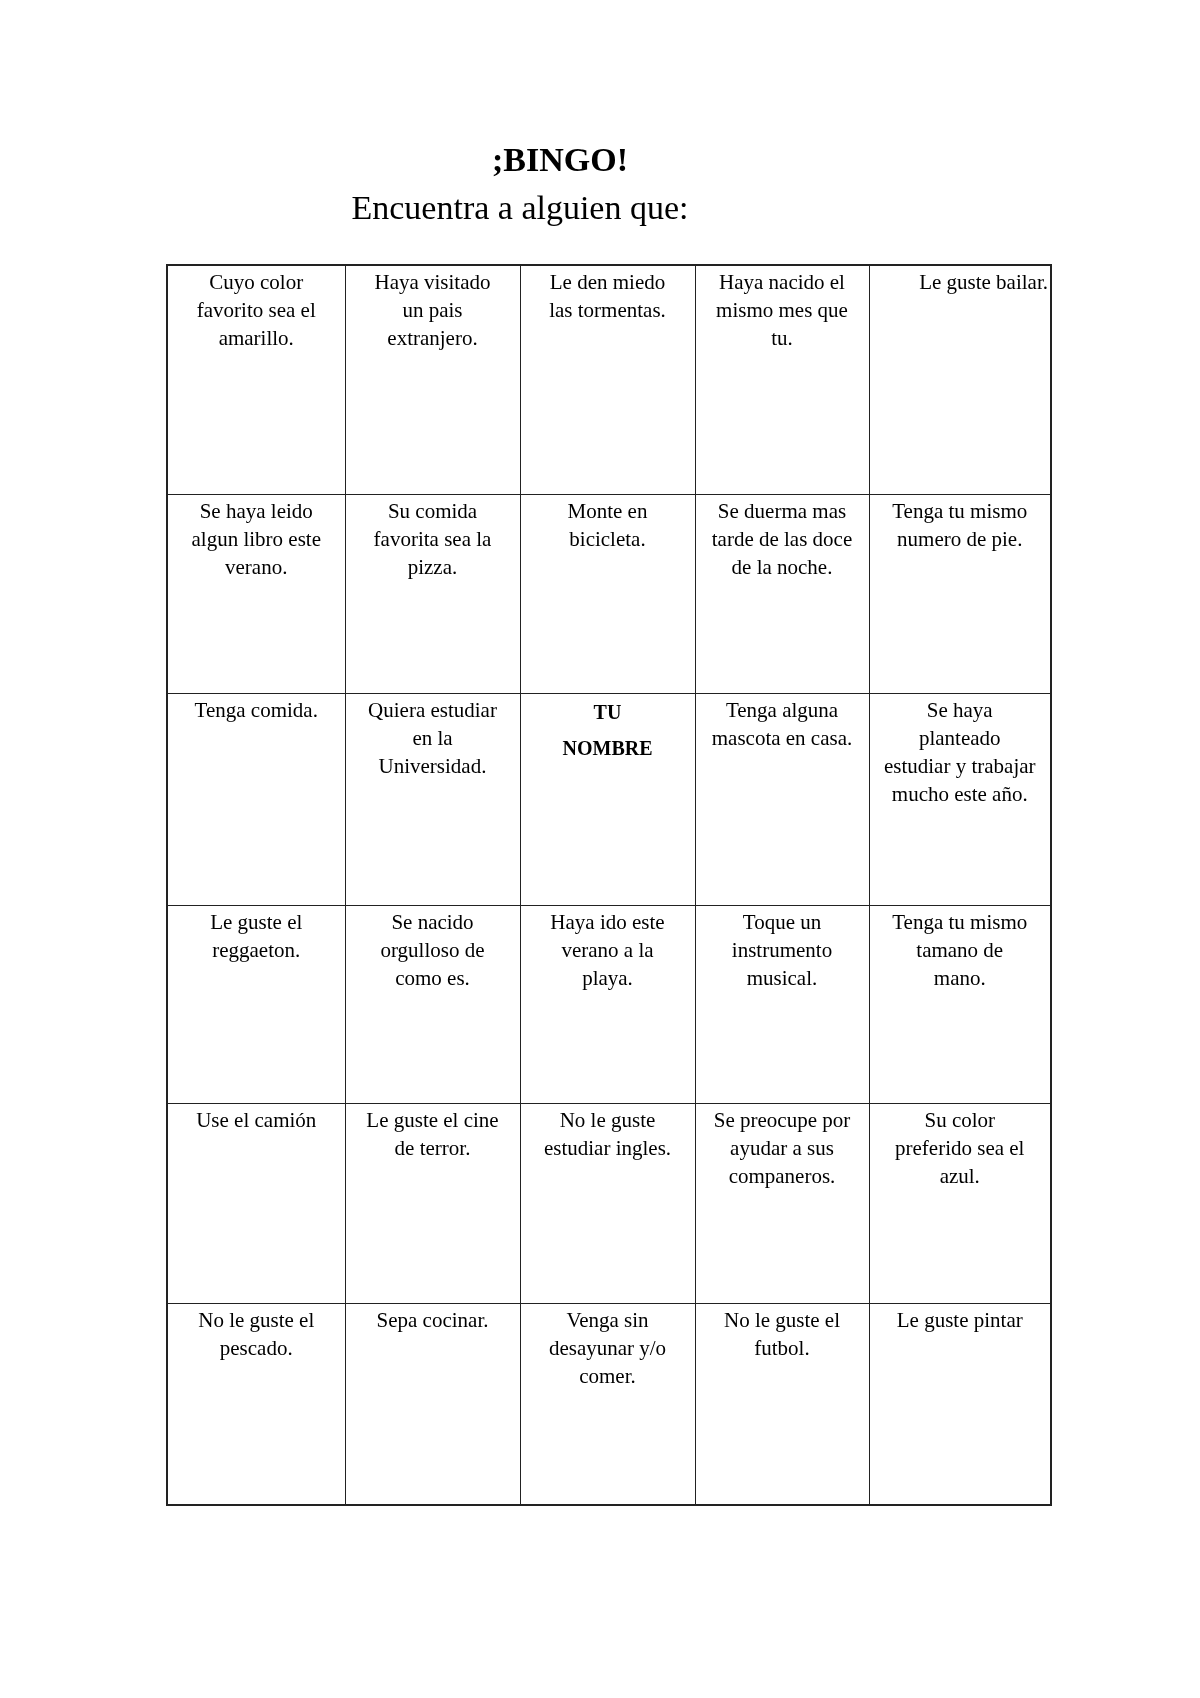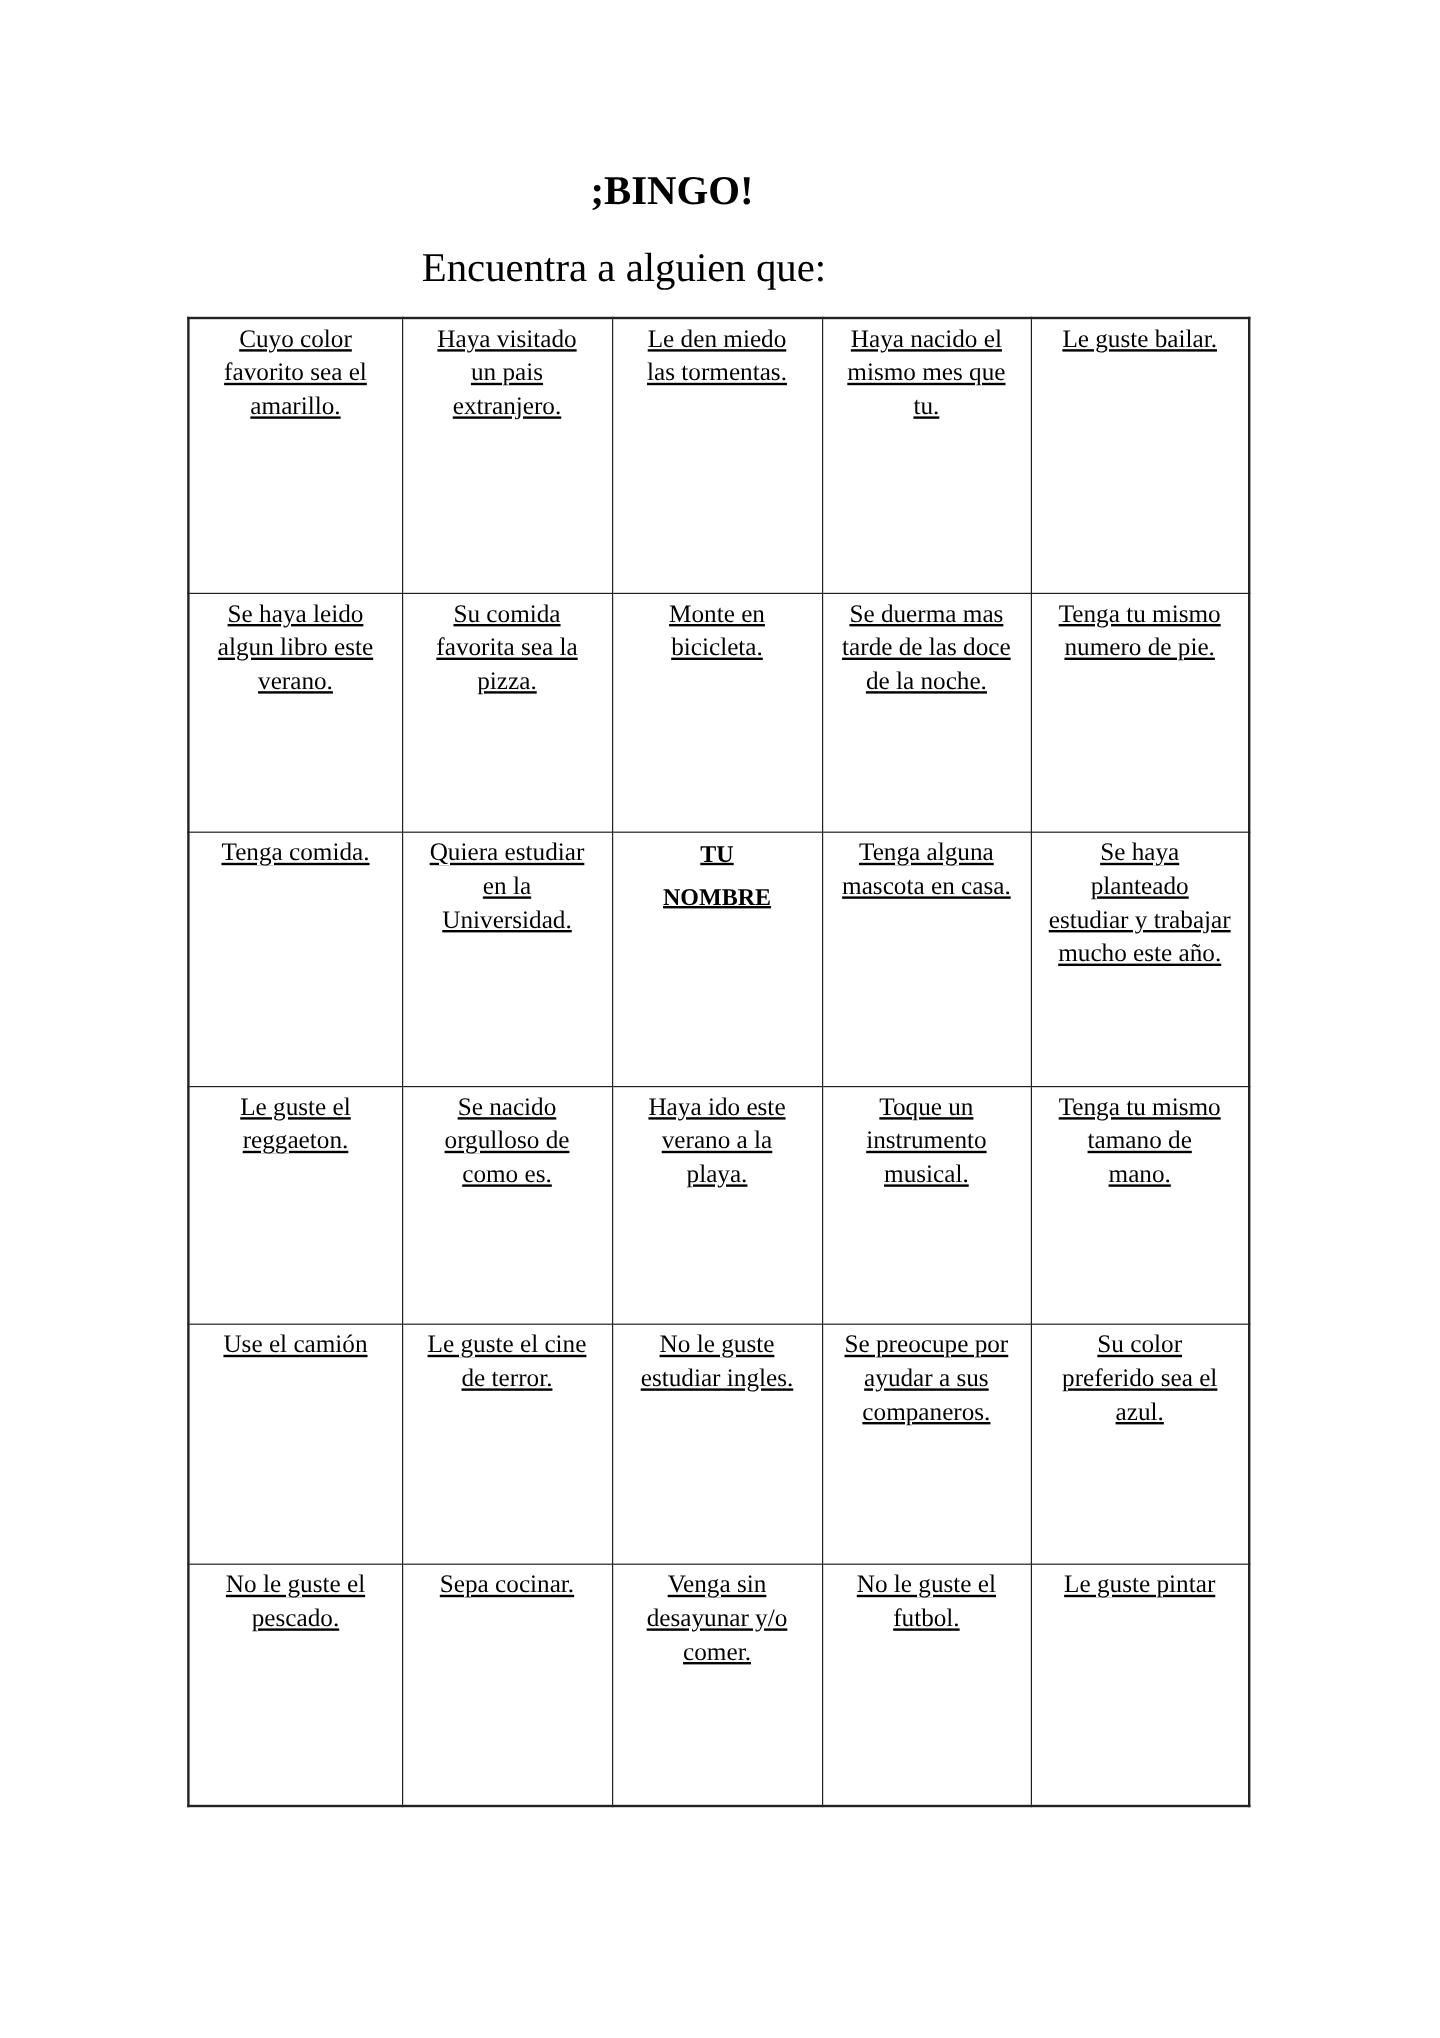--- a/index.html
+++ b/index.html
@@ -20,48 +20,47 @@
       top: 140px;
       left: 0;
       width: 1120px;
       text-align: center;
       font-size: 34px;
       font-weight: bold;
       line-height: 40px;
     }
     .page-subtitle {
       position: absolute;
-      top: 204px;
+      top: 188px;
       left: 0;
       width: 1040px;
       text-align: center;
       font-size: 34px;
       font-weight: normal;
       line-height: 40px;
     }
     table.bingo {
       position: absolute;
       top: 264px;
-      left: 156px;
+      left: 166px;
       width: 884px;
       border-collapse: collapse;
       table-layout: fixed;
       border: 2px solid #222222;
-      text-decoration: underline;
     }
     table.bingo td {
       border: 1.5px solid #222222;
       vertical-align: top;
       text-align: center;
       font-size: 21px;
       line-height: 28px;
       padding: 2px 2px 0 2px;
       overflow: hidden;
     }
-    table.bingo td.left { text-align: center; }
+    table.bingo td.left { text-align: right; }
     table.bingo td.bold {
       font-weight: bold;
       font-size: 20px;
       line-height: 36px;
       padding-top: 0;
     }
     col.c1 { width: 178px; }
     col.c2 { width: 175px; }
     col.c3 { width: 175px; }
     col.c4 { width: 174px; }

